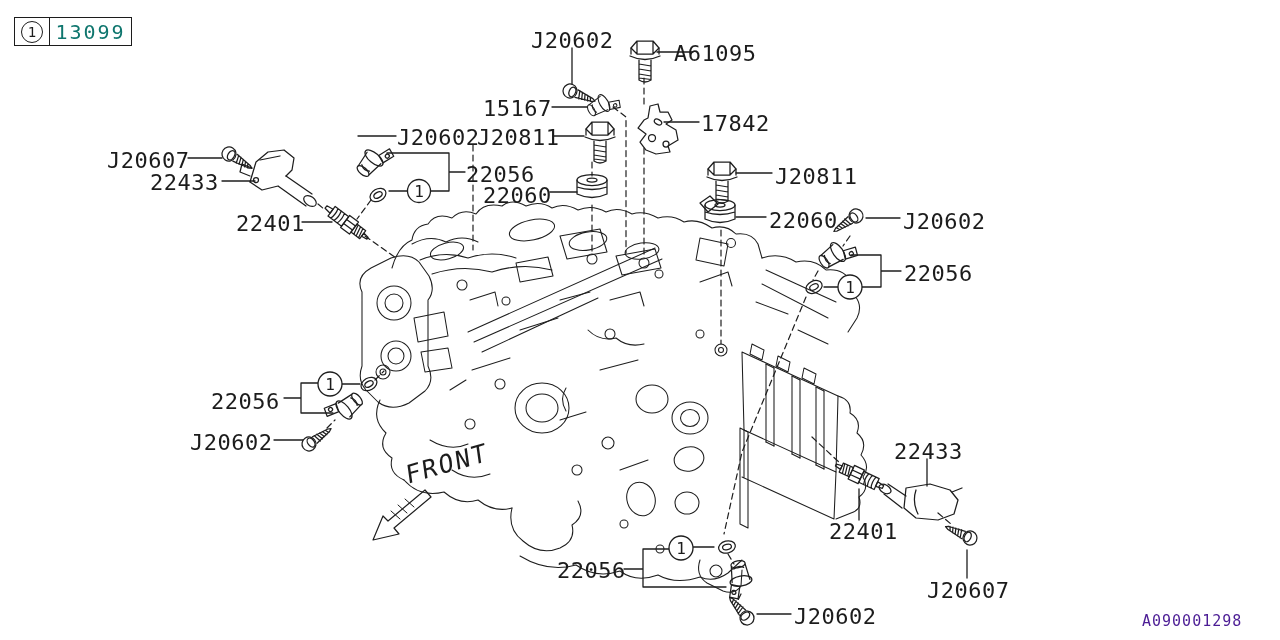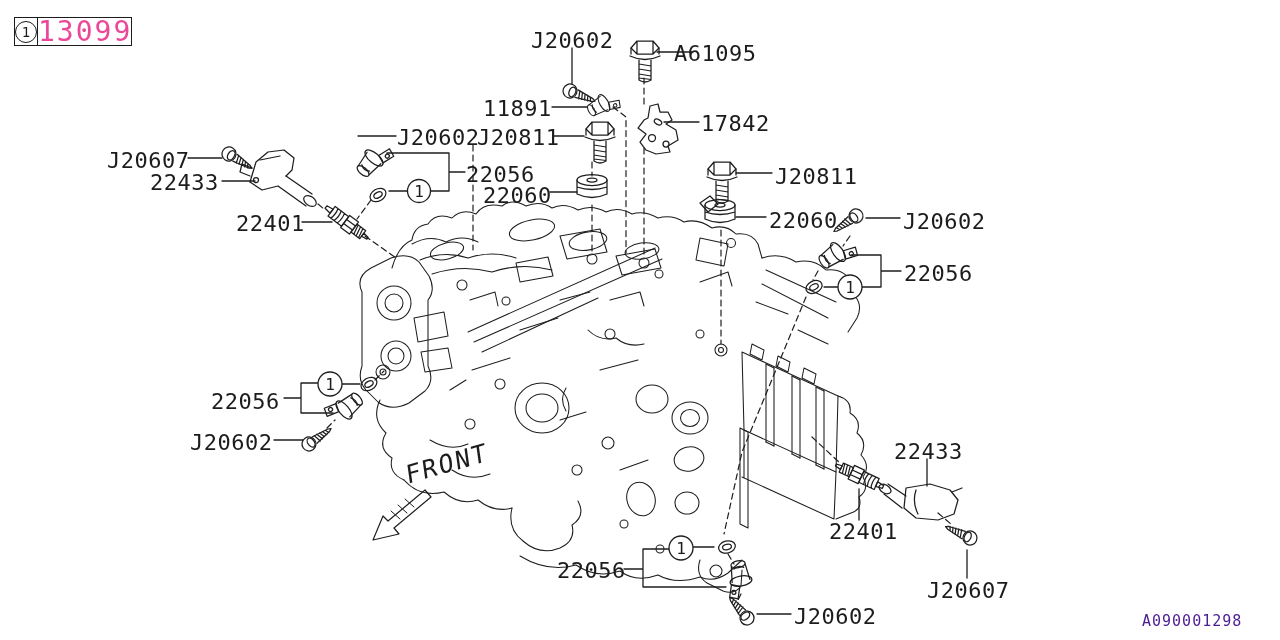--- a/index.html
+++ b/index.html
@@ -8,21 +8,21 @@
   #linework{position:absolute;left:0;top:0;}
   .lbl{position:absolute;font:22px/1.05 "DejaVu Sans Mono",monospace;color:#1c1c1c;
        letter-spacing:0.5px;white-space:nowrap;}
   #legend-box{position:absolute;left:14px;top:17px;width:118px;height:29px;
       border:1.6px solid #1c1c1c;display:flex;align-items:stretch;box-sizing:border-box;}
   #legend-callout-cell{width:34px;display:flex;align-items:center;justify-content:center;
       border-right:1.6px solid #1c1c1c;}
   #legend-callout-circle{width:20px;height:20px;border:1.4px solid #1c1c1c;border-radius:50%;
       display:flex;align-items:center;justify-content:center;font-size:14px;color:#1c1c1c;}
   #legend-number{flex:1;display:flex;align-items:center;justify-content:center;
-      font-size:28px;letter-spacing:2px;color:#ec4899;}
+      font-size:20px;letter-spacing:2px;color:#0f766e;}
   #front-label{position:absolute;left:404px;top:461px;font-size:25px;letter-spacing:2px;
       color:#1c1c1c;transform:rotate(-16deg) skewX(-8deg);transform-origin:left top;}
   #watermark{position:absolute;left:1142px;top:612px;font-size:15px;color:#4c1d95;letter-spacing:1px;}
 </style>
 </head>
 <body>
 
 <div id="stage">
 
 <svg id="linework" width="1280" height="640" viewBox="0 0 1280 640" fill="none" stroke="#1e1e1e" stroke-width="1.2" stroke-linecap="round" stroke-linejoin="round">
@@ -255,21 +255,21 @@
   <div id="legend-callout-cell">
     <div id="legend-callout-circle">
       <span>1</span>
     </div>
   </div>
   <div id="legend-number">13099</div>
 </div>
 
 <div class="lbl" style="left:531px;top:29px">J20602</div>
 <div class="lbl" style="left:674px;top:42px">A61095</div>
-<div class="lbl" style="left:483px;top:97px">11891</div>
+<div class="lbl" style="left:483px;top:97px">15167</div>
 <div class="lbl" style="left:397px;top:126px">J20602</div>
 <div class="lbl" style="left:477px;top:126px">J20811</div>
 <div class="lbl" style="left:466px;top:163px">22056</div>
 <div class="lbl" style="left:483px;top:184px">22060</div>
 <div class="lbl" style="left:701px;top:112px">17842</div>
 <div class="lbl" style="left:775px;top:165px">J20811</div>
 <div class="lbl" style="left:769px;top:209px">22060</div>
 <div class="lbl" style="left:903px;top:210px">J20602</div>
 <div class="lbl" style="left:904px;top:262px">22056</div>
 <div class="lbl" style="left:107px;top:149px">J20607</div>

